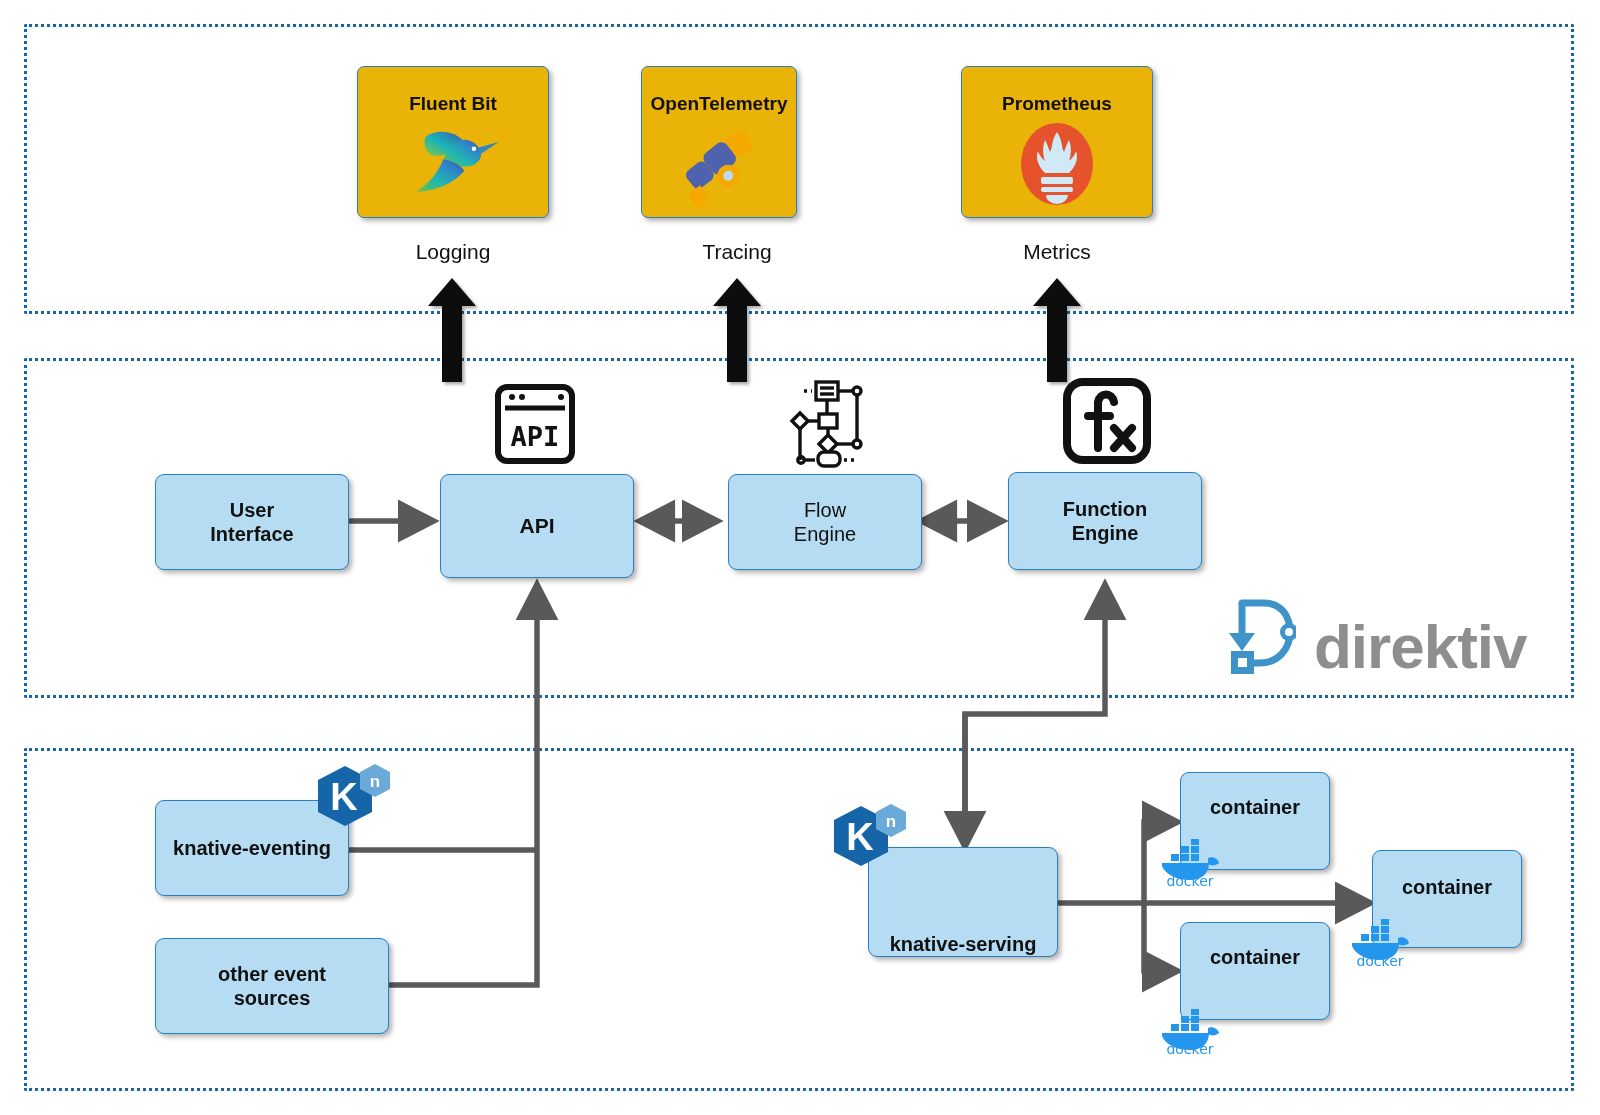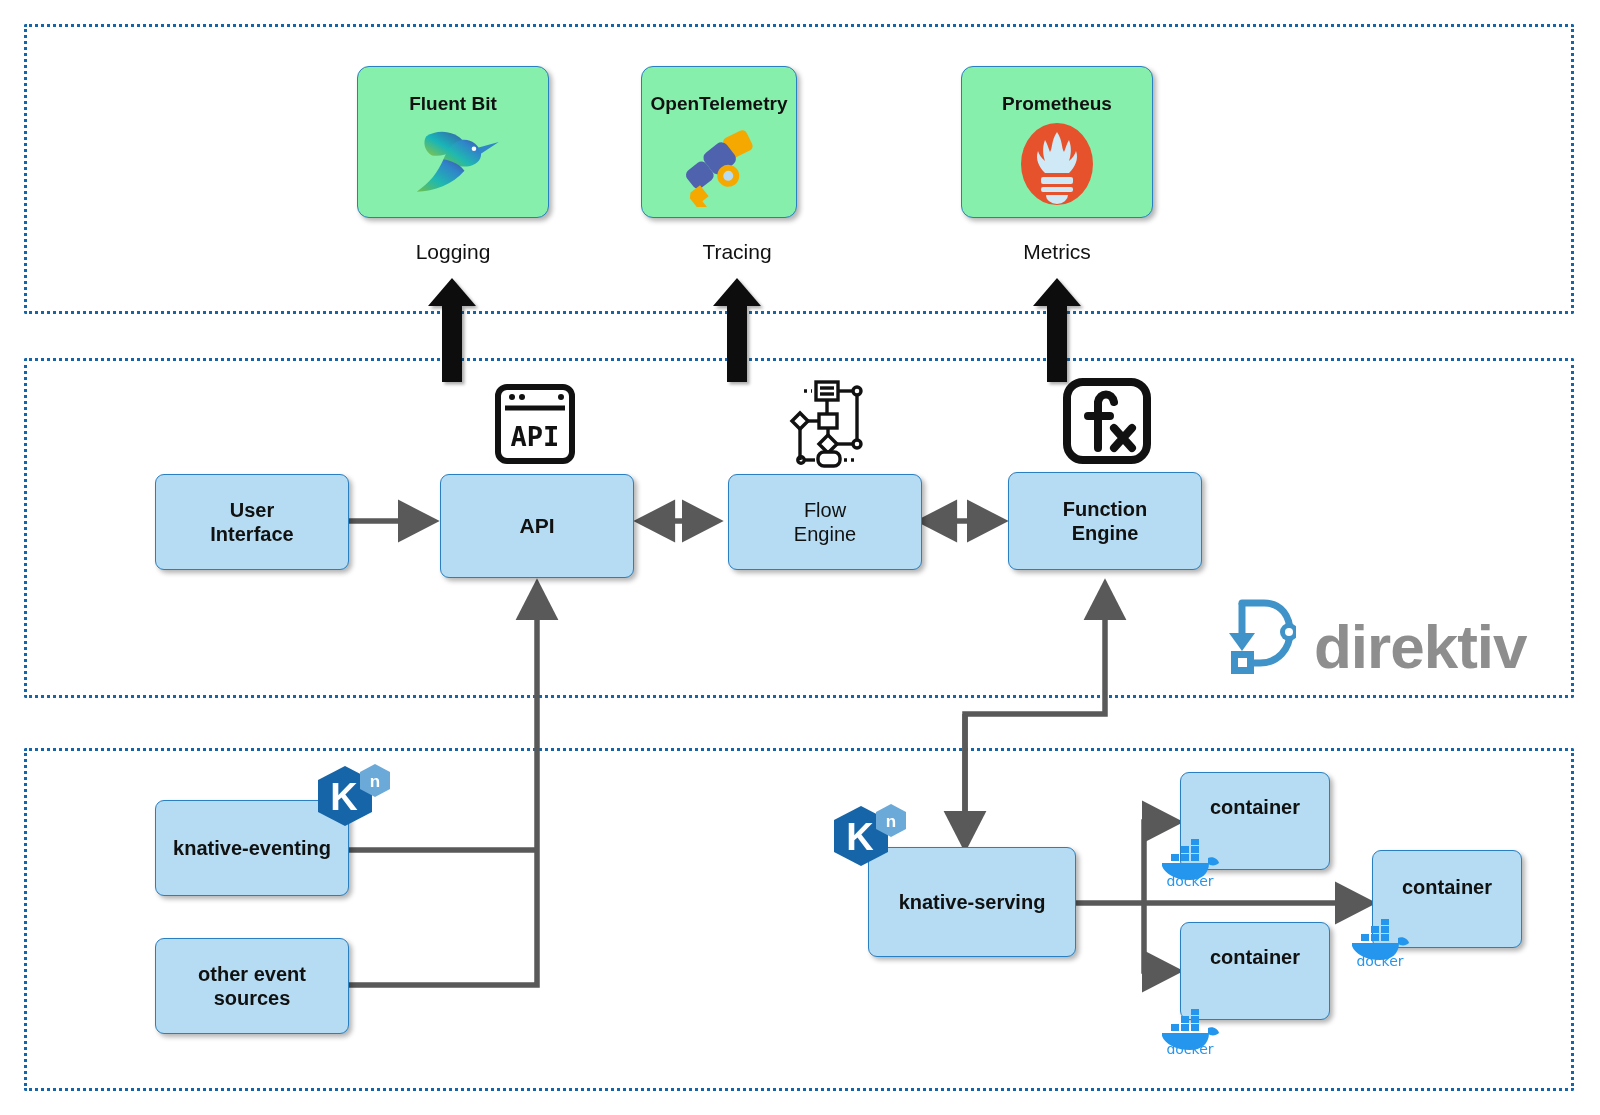--- a/index.html
+++ b/index.html
@@ -14,22 +14,22 @@
 
   .svg-layer{position:absolute;left:0;top:0;width:1600px;height:1115px;pointer-events:none;}
 
   .node{position:absolute;box-sizing:border-box;background:#b5dcf2;
         border:1.5px solid #2a7fc0;border-radius:9px;
         box-shadow:3px 3px 5px rgba(0,0,0,0.30);
         display:flex;align-items:center;justify-content:center;text-align:center;
         color:#111;z-index:4;}
   .node .lbl{line-height:1.22;padding:0 6px;}
 
-  .logo-card{position:absolute;box-sizing:border-box;background:#86efac;
-        border:1.5px solid #2a7fc0;border-radius:12px;
+  .logo-card{position:absolute;box-sizing:border-box;background:#eab308;
+        border:1.5px solid #2a7fc0;border-radius:7px;
         box-shadow:3px 3px 5px rgba(0,0,0,0.30);z-index:4;}
   .logo-card .card-title{position:absolute;left:0;right:0;top:26px;text-align:center;
         font-size:19px;font-weight:600;color:#111;}
   .logo-card .card-art{position:absolute;left:0;right:0;bottom:14px;top:58px;
         display:flex;align-items:center;justify-content:center;}
 
   .caption{position:absolute;text-align:center;font-size:21px;color:#111;z-index:5;}
 
   .blk-icon{position:absolute;z-index:5;}
 
@@ -246,37 +246,37 @@
       <text x="42" y="50" font-size="38" font-weight="700" fill="#ffffff" text-anchor="middle" font-family="'Liberation Sans',sans-serif">K</text>
       <polygon points="73,4 88,12 88,29 73,37 58,29 58,12" fill="#6aa9d8"></polygon>
       <text x="73" y="27" font-size="17" font-weight="700" fill="#ffffff" text-anchor="middle" font-family="'Liberation Sans',sans-serif">n</text>
     </svg>
   </div>
 
   <div class="node" style="left:155px;top:800px;width:194px;height:96px;font-size:20px;font-weight:700;">
     <div class="lbl">knative-eventing</div>
   </div>
 
-  <div class="node" style="left:155px;top:938px;width:194px;height:96px;font-size:20px;font-weight:700;">
+  <div class="node" style="left:155px;top:938px;width:234px;height:96px;font-size:20px;font-weight:700;">
     <div class="lbl">
       <div>other event</div>
       <div>sources</div>
     </div>
   </div>
 
   <div class="kn-badge" style="left:818px;top:800px;">
     <svg width="92" height="86" viewBox="0 0 92 86">
       <polygon points="43,6 70,20 70,52 43,66 16,52 16,20" fill="#1565a8"></polygon>
       <text x="42" y="50" font-size="38" font-weight="700" fill="#ffffff" text-anchor="middle" font-family="'Liberation Sans',sans-serif">K</text>
       <polygon points="73,4 88,12 88,29 73,37 58,29 58,12" fill="#6aa9d8"></polygon>
       <text x="73" y="27" font-size="17" font-weight="700" fill="#ffffff" text-anchor="middle" font-family="'Liberation Sans',sans-serif">n</text>
     </svg>
   </div>
 
-  <div class="node" style="left:868px;top:847px;width:208px;height:110px;font-size:20px;font-weight:700;">
+  <div class="node" style="left:868px;top:847px;width:190px;height:110px;font-size:20px;font-weight:700;align-items:flex-end;">
     <div class="lbl">knative-serving</div>
   </div>
 
   <div class="node" style="left:1180px;top:772px;width:150px;height:98px;font-size:20px;font-weight:700;">
     <div class="lbl" style="position:relative;top:-14px;">container</div>
   </div>
   <div class="docker-mark" style="left:1158px;top:838px;">
     <svg width="62" height="46" viewBox="0 0 62 46">
       <g fill="#2496ed">
         <rect x="13" y="16" width="8" height="7"></rect>

